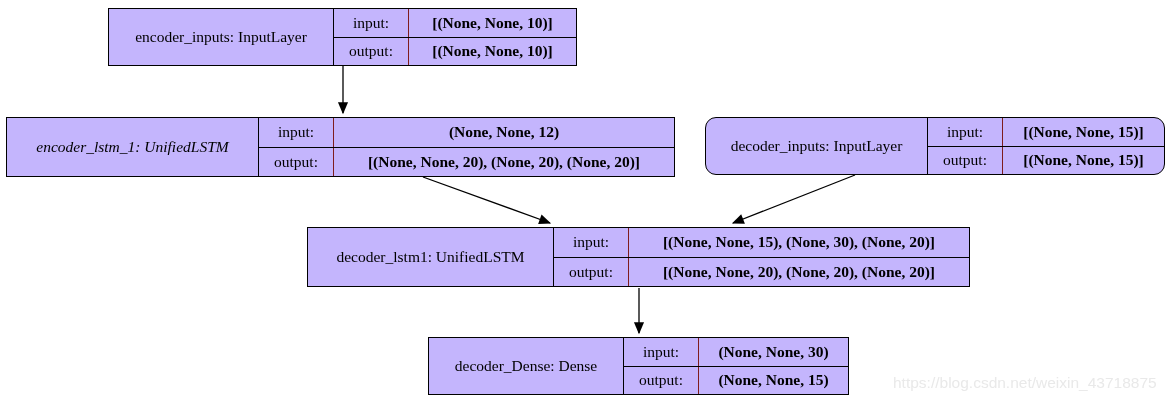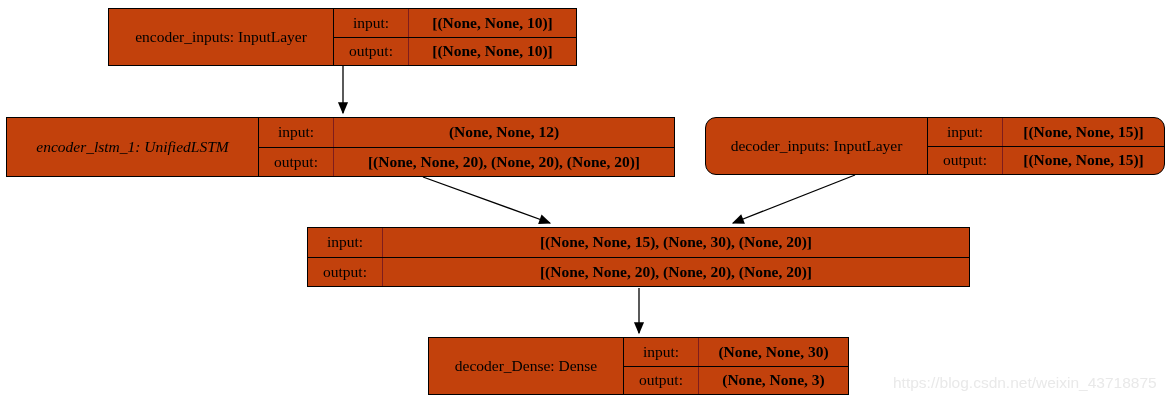--- a/index.html
+++ b/index.html
@@ -17,21 +17,21 @@
     position: absolute;
     left: 0; top: 0;
     width: 1175px; height: 405px;
     pointer-events: none;
   }
   .node {
     position: absolute;
     display: flex;
     box-sizing: border-box;
     border: 1px solid #000000;
-    background: #c2410c;
+    background: #c4b5fd;
     white-space: nowrap;
   }
   .name-cell {
     display: flex;
     align-items: center;
     justify-content: center;
     border-right: 1px solid #000000;
     box-sizing: border-box;
     flex: 0 0 auto;
   }
@@ -132,20 +132,21 @@
         <div class="io-value">[(None, None, 15)]</div>
       </div>
       <div class="io-row">
         <div class="io-label">output:</div>
         <div class="io-value">[(None, None, 15)]</div>
       </div>
     </div>
   </div>
 
   <div class="node" id="node-3">
+    <div class="name-cell">decoder_lstm1: UnifiedLSTM</div>
     <div class="io">
       <div class="io-row first">
         <div class="io-label">input:</div>
         <div class="io-value">[(None, None, 15), (None, 30), (None, 20)]</div>
       </div>
       <div class="io-row">
         <div class="io-label">output:</div>
         <div class="io-value">[(None, None, 20), (None, 20), (None, 20)]</div>
       </div>
     </div>
@@ -153,20 +154,20 @@
 
   <div class="node" id="node-4">
     <div class="name-cell">decoder_Dense: Dense</div>
     <div class="io">
       <div class="io-row first">
         <div class="io-label">input:</div>
         <div class="io-value">(None, None, 30)</div>
       </div>
       <div class="io-row">
         <div class="io-label">output:</div>
-        <div class="io-value">(None, None, 3)</div>
+        <div class="io-value">(None, None, 15)</div>
       </div>
     </div>
   </div>
 
   <div class="watermark">https://blog.csdn.net/weixin_43718875</div>
 
 </div>
 
 </body></html>

